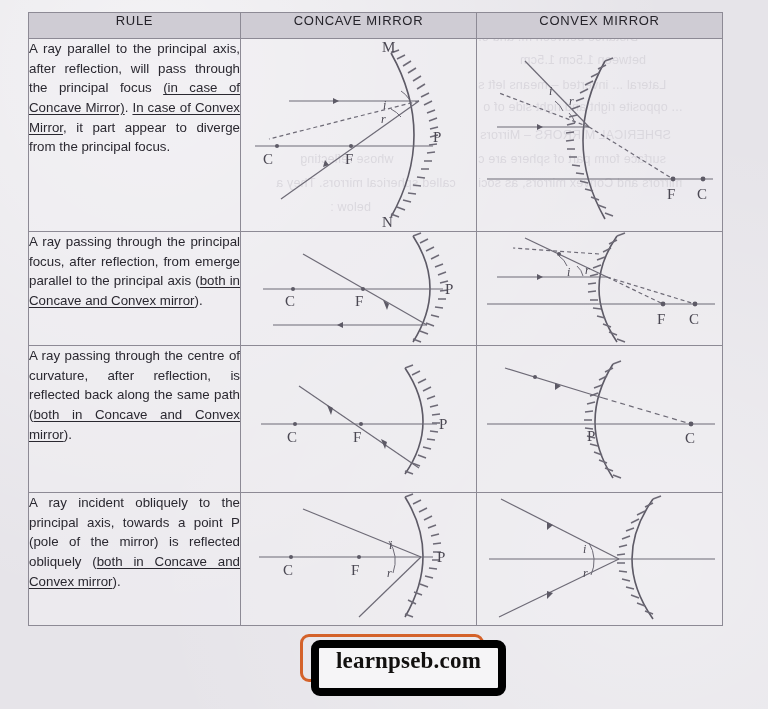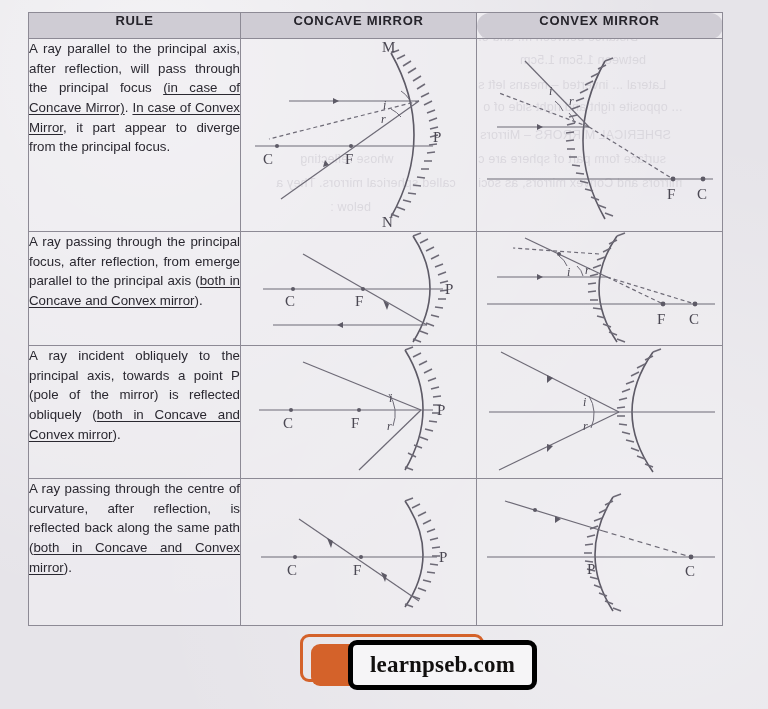--- a/index.html
+++ b/index.html
@@ -36,29 +36,29 @@
   }
   table.rules th,table.rules td{
     border:1px solid #8d8a95;
     vertical-align:top;
     padding:0;
   }
   thead th{
     background:#cfccd4;
     color:#25232a;
     font-size:13px;
-    font-weight:bold;
+    font-weight:normal;
     letter-spacing:.7px;
     text-align:center;
     height:25px;
     padding:3px 0 4px 0;
   }
   .col-rule{width:213px;}
   .col-cave{width:235px;}
-  .col-vex{width:245px;border-radius:13px;}
+  .col-vex{width:245px;}
   td.rule-cell{
     padding:6px 7px 7px 8px;
     font-size:13.3px;
     line-height:1.48;
     color:#2a2830;
     text-align:justify;
     text-justify:inter-word;
   }
   td.rule-cell .u{
     text-decoration:underline;
@@ -77,22 +77,22 @@
   .logo-back{
     position:absolute;left:0;top:0;width:178px;height:42px;
     border:3px solid #d4622a;border-radius:9px;background:transparent;
   }
   .logo-shadow{
     position:absolute;left:11px;top:10px;width:185px;height:42px;
     background:#d4622a;border-radius:9px;
   }
   .logo-front{
     position:absolute;left:11px;top:6px;width:179px;height:40px;
-    background:#f6f5f7;border:5px solid #000000;border-radius:9px;
-    display:flex;align-items:center;justify-content:center;margin-left:37px;
+    background:#f6f5f7;border:8px solid #000000;border-radius:9px;
+    display:flex;align-items:flex-start;justify-content:center;
   }
   .logo-front span{
     font-family:"Liberation Serif", serif;
     font-size:23px;font-weight:bold;color:#12100f;letter-spacing:.2px;
   }
 </style>
 </head>
 <body>
 
 <div class="scan"></div>
@@ -324,20 +324,99 @@
         <text class="lbl-it" x="90" y="44">i</text>
         <text class="lbl-it" x="108" y="42">r</text>
         <text class="lbl" x="180" y="92">F</text>
         <text class="lbl" x="212" y="92">C</text>
       </svg>
     </td>
   </tr>
 
   <tr>
     <td class="rule-cell">
+      <span>A ray passing through the centre of curvature, after reflection, is reflected back along the same path (</span><span class="u">both in Concave and Convex mirror</span><span>).</span>
+    </td>
+
+    <td class="diag">
+      <svg width="235" height="146" viewBox="0 0 235 146">
+        <g stroke="#6d6a76" fill="none" stroke-width="1.2">
+          <path d="M164 22 Q200 76 164 128" stroke="#5d5a66" stroke-width="1.6"></path>
+          <g stroke="#6d6a76" stroke-width="1.5">
+            <line x1="164" y1="22" x2="172" y2="19"></line>
+                <line x1="171" y1="29" x2="179" y2="25"></line>
+            <line x1="177" y1="37" x2="185" y2="33"></line>
+                <line x1="182" y1="45" x2="190" y2="41"></line>
+            <line x1="186" y1="53" x2="194" y2="50"></line>
+                <line x1="189" y1="61" x2="197" y2="59"></line>
+            <line x1="191" y1="69" x2="199" y2="68"></line>
+                <line x1="191" y1="77" x2="199" y2="77"></line>
+            <line x1="189" y1="85" x2="197" y2="86"></line>
+                <line x1="186" y1="93" x2="194" y2="94"></line>
+            <line x1="182" y1="101" x2="190" y2="103"></line>
+                <line x1="177" y1="109" x2="185" y2="112"></line>
+            <line x1="171" y1="117" x2="179" y2="120"></line>
+                <line x1="164" y1="125" x2="172" y2="128"></line>
+          </g>
+          <line x1="20" y1="78" x2="196" y2="78" stroke="#6d6a76"></line>
+
+          <line x1="58" y1="40" x2="178" y2="122"></line>
+        </g>
+        <g fill="#5d5a66">
+          <polygon points="92,62 86,59 90,69"></polygon>
+          <polygon points="146,96 140,93 144,103"></polygon>
+          <circle cx="54" cy="78" r="2"></circle>
+          <circle cx="120" cy="78" r="2"></circle>
+        </g>
+        <text class="lbl" x="46" y="96">C</text>
+        <text class="lbl" x="112" y="96">F</text>
+        <text class="lbl" x="198" y="83">P</text>
+      </svg>
+    </td>
+
+    <td class="diag">
+      <svg width="245" height="146" viewBox="0 0 245 146">
+        <g stroke="#6d6a76" fill="none" stroke-width="1.2">
+          <path d="M136 18 Q100 76 136 132" stroke="#5d5a66" stroke-width="1.6"></path>
+          <g stroke="#6d6a76" stroke-width="1.5">
+            <line x1="136" y1="18" x2="144" y2="15"></line>
+                <line x1="128" y1="26" x2="136" y2="22"></line>
+            <line x1="122" y1="34" x2="130" y2="30"></line>
+                <line x1="117" y1="42" x2="125" y2="39"></line>
+            <line x1="113" y1="50" x2="121" y2="47"></line>
+                <line x1="110" y1="58" x2="118" y2="56"></line>
+            <line x1="108" y1="66" x2="116" y2="65"></line>
+                <line x1="107" y1="74" x2="115" y2="74"></line>
+            <line x1="108" y1="82" x2="116" y2="83"></line>
+                <line x1="110" y1="90" x2="118" y2="92"></line>
+            <line x1="113" y1="98" x2="121" y2="100"></line>
+                <line x1="117" y1="106" x2="125" y2="109"></line>
+            <line x1="122" y1="114" x2="130" y2="117"></line>
+                <line x1="128" y1="122" x2="136" y2="125"></line>
+            <line x1="136" y1="129" x2="144" y2="132"></line>
+          </g>
+          <line x1="10" y1="78" x2="238" y2="78" stroke="#6d6a76"></line>
+
+          <line x1="28" y1="22" x2="126" y2="52"></line>
+
+          <path d="M126 52 L214 78" stroke="#6d6a76" stroke-dasharray="5,4"></path>
+        </g>
+        <g fill="#5d5a66">
+          <polygon points="84,40 78,37 78,44"></polygon>
+          <circle cx="58" cy="31" r="2"></circle>
+          <circle cx="214" cy="78" r="2.4"></circle>
+        </g>
+        <text class="lbl" x="110" y="95">P</text>
+        <text class="lbl" x="208" y="97">C</text>
+      </svg>
+    </td>
+  </tr>
+
+  <tr>
+    <td class="rule-cell">
       <span>A ray incident obliquely to the principal axis, towards a point P (pole of the mirror) is reflected obliquely (</span><span class="u">both in Concave and Convex mirror</span><span>).</span>
     </td>
 
     <td class="diag">
       <svg width="235" height="132" viewBox="0 0 235 132">
         <g stroke="#6d6a76" fill="none" stroke-width="1.2">
           <path d="M164 4 Q200 62 164 124" stroke="#5d5a66" stroke-width="1.6"></path>
           <g stroke="#6d6a76" stroke-width="1.5">
             <line x1="164" y1="4" x2="172" y2="1"></line>
                 <line x1="172" y1="11" x2="180" y2="7"></line>
@@ -409,99 +488,20 @@
         </g>
         <g stroke="#6d6a76" fill="none" stroke-width="1">
           <path d="M112 50 A 34 34 0 0 1 114 82"></path>
         </g>
         <text class="lbl-it" x="106" y="60">i</text>
         <text class="lbl-it" x="106" y="84">r</text>
       </svg>
     </td>
   </tr>
 
-  <tr>
-    <td class="rule-cell">
-      <span>A ray passing through the centre of curvature, after reflection, is reflected back along the same path (</span><span class="u">both in Concave and Convex mirror</span><span>).</span>
-    </td>
-
-    <td class="diag">
-      <svg width="235" height="146" viewBox="0 0 235 146">
-        <g stroke="#6d6a76" fill="none" stroke-width="1.2">
-          <path d="M164 22 Q200 76 164 128" stroke="#5d5a66" stroke-width="1.6"></path>
-          <g stroke="#6d6a76" stroke-width="1.5">
-            <line x1="164" y1="22" x2="172" y2="19"></line>
-                <line x1="171" y1="29" x2="179" y2="25"></line>
-            <line x1="177" y1="37" x2="185" y2="33"></line>
-                <line x1="182" y1="45" x2="190" y2="41"></line>
-            <line x1="186" y1="53" x2="194" y2="50"></line>
-                <line x1="189" y1="61" x2="197" y2="59"></line>
-            <line x1="191" y1="69" x2="199" y2="68"></line>
-                <line x1="191" y1="77" x2="199" y2="77"></line>
-            <line x1="189" y1="85" x2="197" y2="86"></line>
-                <line x1="186" y1="93" x2="194" y2="94"></line>
-            <line x1="182" y1="101" x2="190" y2="103"></line>
-                <line x1="177" y1="109" x2="185" y2="112"></line>
-            <line x1="171" y1="117" x2="179" y2="120"></line>
-                <line x1="164" y1="125" x2="172" y2="128"></line>
-          </g>
-          <line x1="20" y1="78" x2="196" y2="78" stroke="#6d6a76"></line>
-
-          <line x1="58" y1="40" x2="178" y2="122"></line>
-        </g>
-        <g fill="#5d5a66">
-          <polygon points="92,62 86,59 90,69"></polygon>
-          <polygon points="146,96 140,93 144,103"></polygon>
-          <circle cx="54" cy="78" r="2"></circle>
-          <circle cx="120" cy="78" r="2"></circle>
-        </g>
-        <text class="lbl" x="46" y="96">C</text>
-        <text class="lbl" x="112" y="96">F</text>
-        <text class="lbl" x="198" y="83">P</text>
-      </svg>
-    </td>
-
-    <td class="diag">
-      <svg width="245" height="146" viewBox="0 0 245 146">
-        <g stroke="#6d6a76" fill="none" stroke-width="1.2">
-          <path d="M136 18 Q100 76 136 132" stroke="#5d5a66" stroke-width="1.6"></path>
-          <g stroke="#6d6a76" stroke-width="1.5">
-            <line x1="136" y1="18" x2="144" y2="15"></line>
-                <line x1="128" y1="26" x2="136" y2="22"></line>
-            <line x1="122" y1="34" x2="130" y2="30"></line>
-                <line x1="117" y1="42" x2="125" y2="39"></line>
-            <line x1="113" y1="50" x2="121" y2="47"></line>
-                <line x1="110" y1="58" x2="118" y2="56"></line>
-            <line x1="108" y1="66" x2="116" y2="65"></line>
-                <line x1="107" y1="74" x2="115" y2="74"></line>
-            <line x1="108" y1="82" x2="116" y2="83"></line>
-                <line x1="110" y1="90" x2="118" y2="92"></line>
-            <line x1="113" y1="98" x2="121" y2="100"></line>
-                <line x1="117" y1="106" x2="125" y2="109"></line>
-            <line x1="122" y1="114" x2="130" y2="117"></line>
-                <line x1="128" y1="122" x2="136" y2="125"></line>
-            <line x1="136" y1="129" x2="144" y2="132"></line>
-          </g>
-          <line x1="10" y1="78" x2="238" y2="78" stroke="#6d6a76"></line>
-
-          <line x1="28" y1="22" x2="126" y2="52"></line>
-
-          <path d="M126 52 L214 78" stroke="#6d6a76" stroke-dasharray="5,4"></path>
-        </g>
-        <g fill="#5d5a66">
-          <polygon points="84,40 78,37 78,44"></polygon>
-          <circle cx="58" cy="31" r="2"></circle>
-          <circle cx="214" cy="78" r="2.4"></circle>
-        </g>
-        <text class="lbl" x="110" y="95">P</text>
-        <text class="lbl" x="208" y="97">C</text>
-      </svg>
-    </td>
-  </tr>
-
   </tbody>
 </table>
 
 <div class="logo-wrap">
   <div class="logo-shadow"></div>
   <div class="logo-back"></div>
   <div class="logo-front">
     <span>learnpseb.com</span>
   </div>
 </div>

